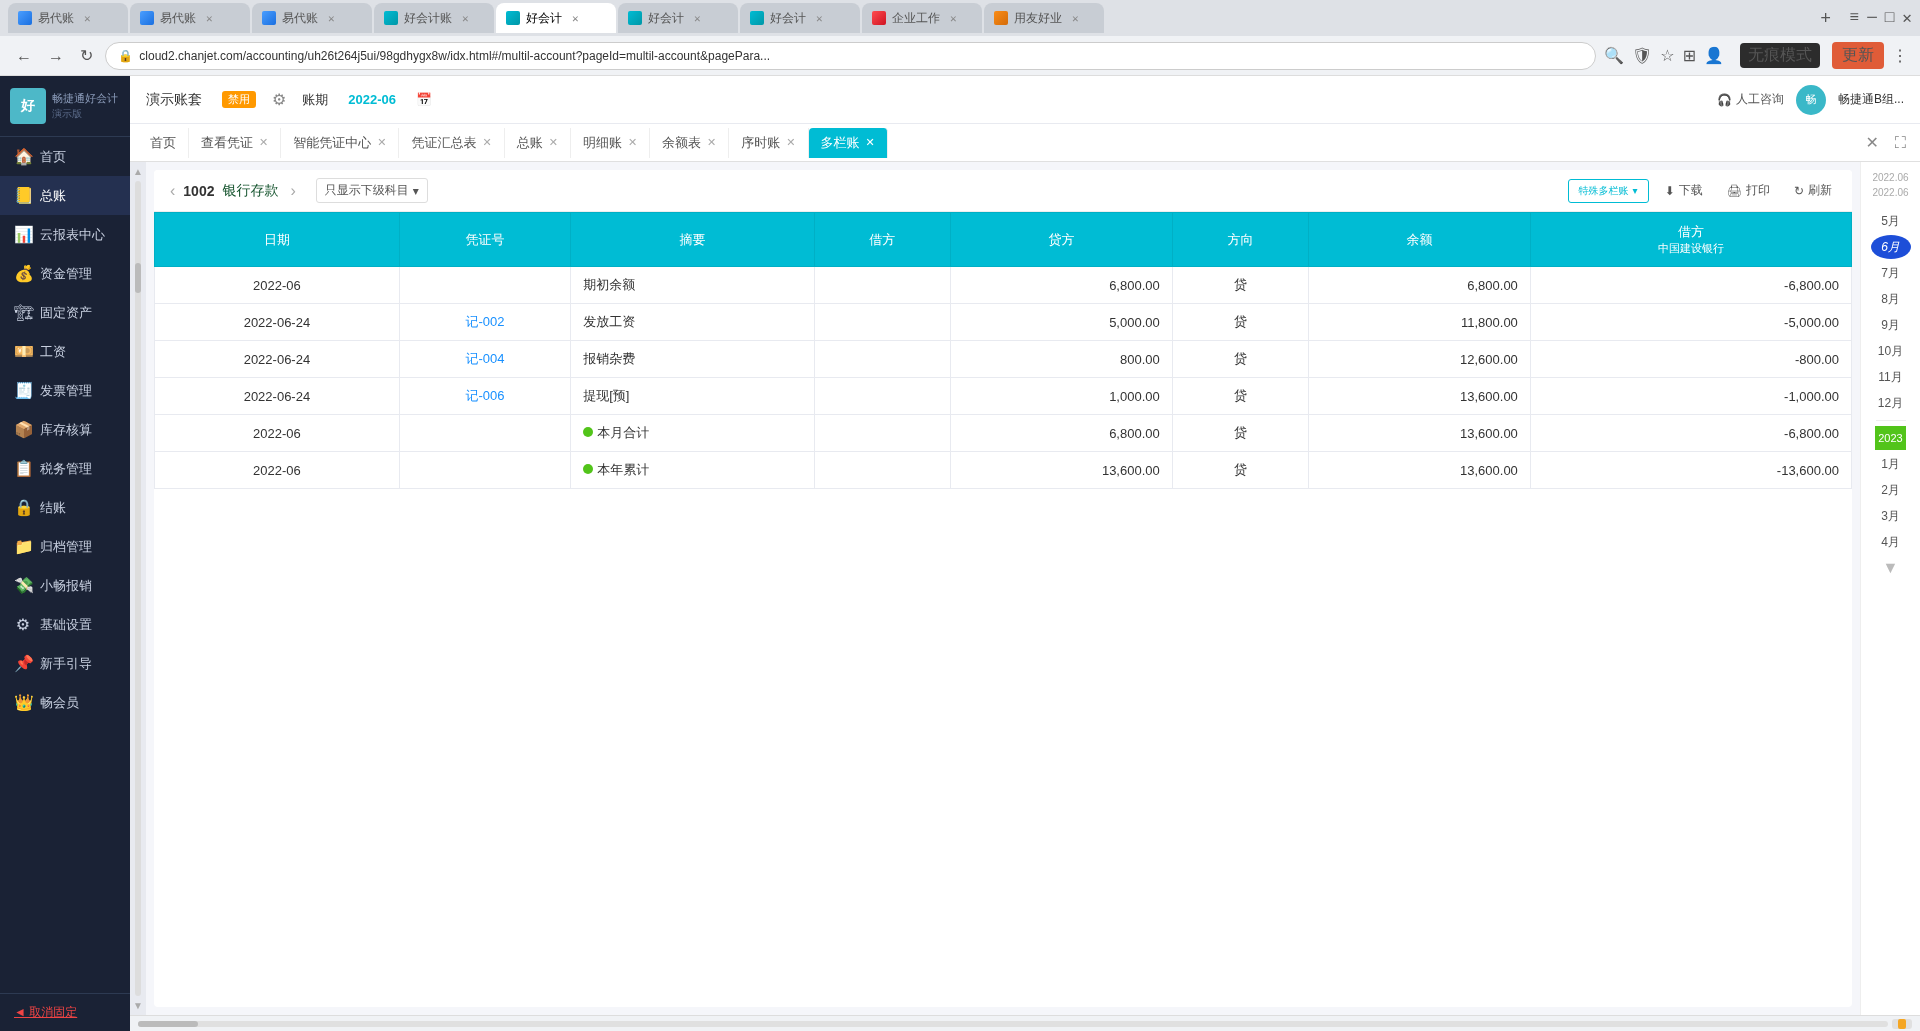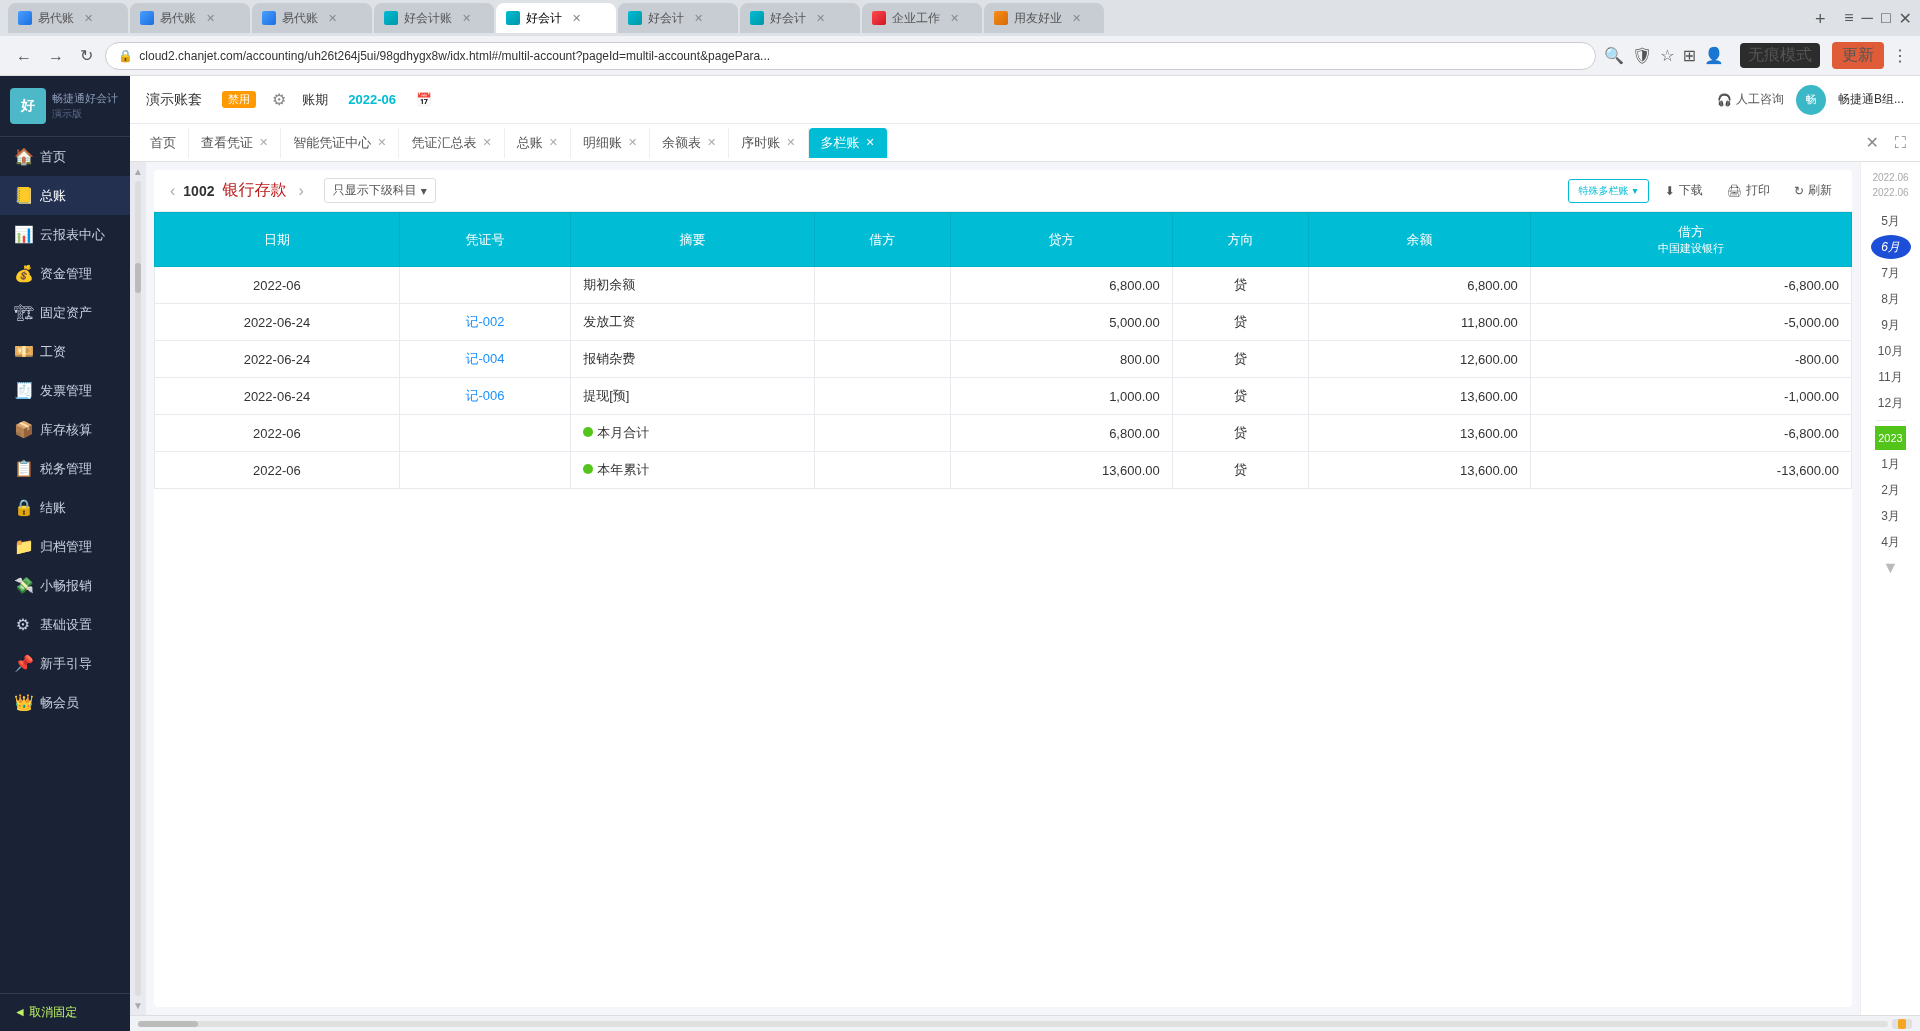--- a/index.html
+++ b/index.html
@@ -1,19 +1,19 @@
 <!DOCTYPE html>
 <html><head>
   <meta charset="utf-8">
   <style>
     * { box-sizing: border-box; margin: 0; padding: 0; }
     body { font-family: 'Microsoft YaHei', Arial, sans-serif; font-size: 12px; background: #f0f2f5; overflow: hidden; height: 1031px; width: 1920px; }
 
     
-    .browser-chrome { background: #dee1e6; height: 36px; display: flex; align-items: center; padding: 0 8px; gap: 2px; }
+    .browser-chrome { background: #dee1e6; height: 36px; display: flex; align-items: center; padding: 0 8px; gap: 2px; font-family: Liberation Mono, monospace; }
     .tab { display: flex; align-items: center; height: 30px; padding: 0 10px; border-radius: 8px 8px 0 0; font-size: 12px; gap: 6px; cursor: pointer; min-width: 120px; }
     .tab.active { background: #fff; }
     .tab.inactive { background: #c8cdd4; color: #555; }
     .tab-favicon { width: 14px; height: 14px; border-radius: 2px; display: inline-block; }
     .tab-close { color: #888; font-size: 11px; margin-left: 4px; cursor: pointer; }
 
     
     .address-bar { background: #f0f2f5; height: 40px; display: flex; align-items: center; padding: 0 12px; gap: 8px; border-bottom: 1px solid #ddd; }
     .nav-btn { font-size: 16px; color: #555; cursor: pointer; padding: 4px; }
     .url-bar { flex: 1; height: 28px; background: #fff; border: 1px solid #ccc; border-radius: 14px; display: flex; align-items: center; padding: 0 12px; font-size: 12px; color: #333; }
@@ -27,21 +27,21 @@
 
     
     .sidebar { width: 130px; background: #1a2235; color: #c8d0e0; display: flex; flex-direction: column; flex-shrink: 0; }
     .sidebar-logo { padding: 12px 10px; border-bottom: 1px solid #2d3a52; display: flex; align-items: center; gap: 6px; }
     .logo-icon { width: 36px; height: 36px; background: #4db8c8; border-radius: 4px; display: flex; align-items: center; justify-content: center; color: white; font-size: 14px; font-weight: bold; }
     .logo-text { font-size: 11px; color: #8a9ab8; line-height: 1.4; }
     .sidebar-item { display: flex; align-items: center; gap: 8px; padding: 10px 14px; cursor: pointer; font-size: 13px; color: #c8d0e0; }
     .sidebar-item.active { background: #243050; color: #fff; }
     .sidebar-item .icon { font-size: 16px; width: 18px; text-align: center; }
     .sidebar-bottom { margin-top: auto; border-top: 1px solid #2d3a52; }
-    .sidebar-pin { padding: 10px 14px; font-size: 12px; color: #bef264; cursor: pointer; display: flex; align-items: center; gap: 6px; }
+    .sidebar-pin { padding: 10px 14px; font-size: 12px; color: #ef4444; cursor: pointer; display: flex; align-items: center; gap: 6px; text-decoration: underline; }
 
     
     .main-content { flex: 1; display: flex; flex-direction: column; background: #f5f6fa; overflow: hidden; }
 
     
     .top-bar { height: 48px; background: #fff; display: flex; align-items: center; padding: 0 16px; border-bottom: 1px solid #e8eaf0; gap: 16px; }
     .account-badge { background: #ff9900; color: #fff; border-radius: 3px; padding: 1px 6px; font-size: 11px; margin-left: 4px; }
     .period-info { display: flex; align-items: center; gap: 20px; font-size: 13px; color: #333; }
     .top-bar-right { margin-left: auto; display: flex; align-items: center; gap: 12px; }
     .ai-service { font-size: 12px; color: #555; cursor: pointer; display: flex; align-items: center; gap: 4px; }
@@ -335,21 +335,21 @@
         </div>
         <span style="font-size:10px;color:#aaa;">▼</span>
       </div>
 
       <div class="main-panel">
 
         <div class="toolbar-row">
           <div class="account-nav">
             <span class="nav-arrow">‹</span>
             <span style="font-size:14px;font-weight:bold;color:#333;">1002</span>
-            <span style="font-size:16px;color:#b91c1c;margin:0 4px;">银行存款</span>
+            <span style="font-size:14px;color:#14532d;margin:0 4px;">银行存款</span>
             <span class="nav-arrow">›</span>
           </div>
           <div class="filter-btn">
             <span>只显示下级科目</span>
             <span>▾</span>
           </div>
           <div class="toolbar-right">
             <div class="special-btn">
               <span>特殊多栏账</span>
               <span>▾</span>

